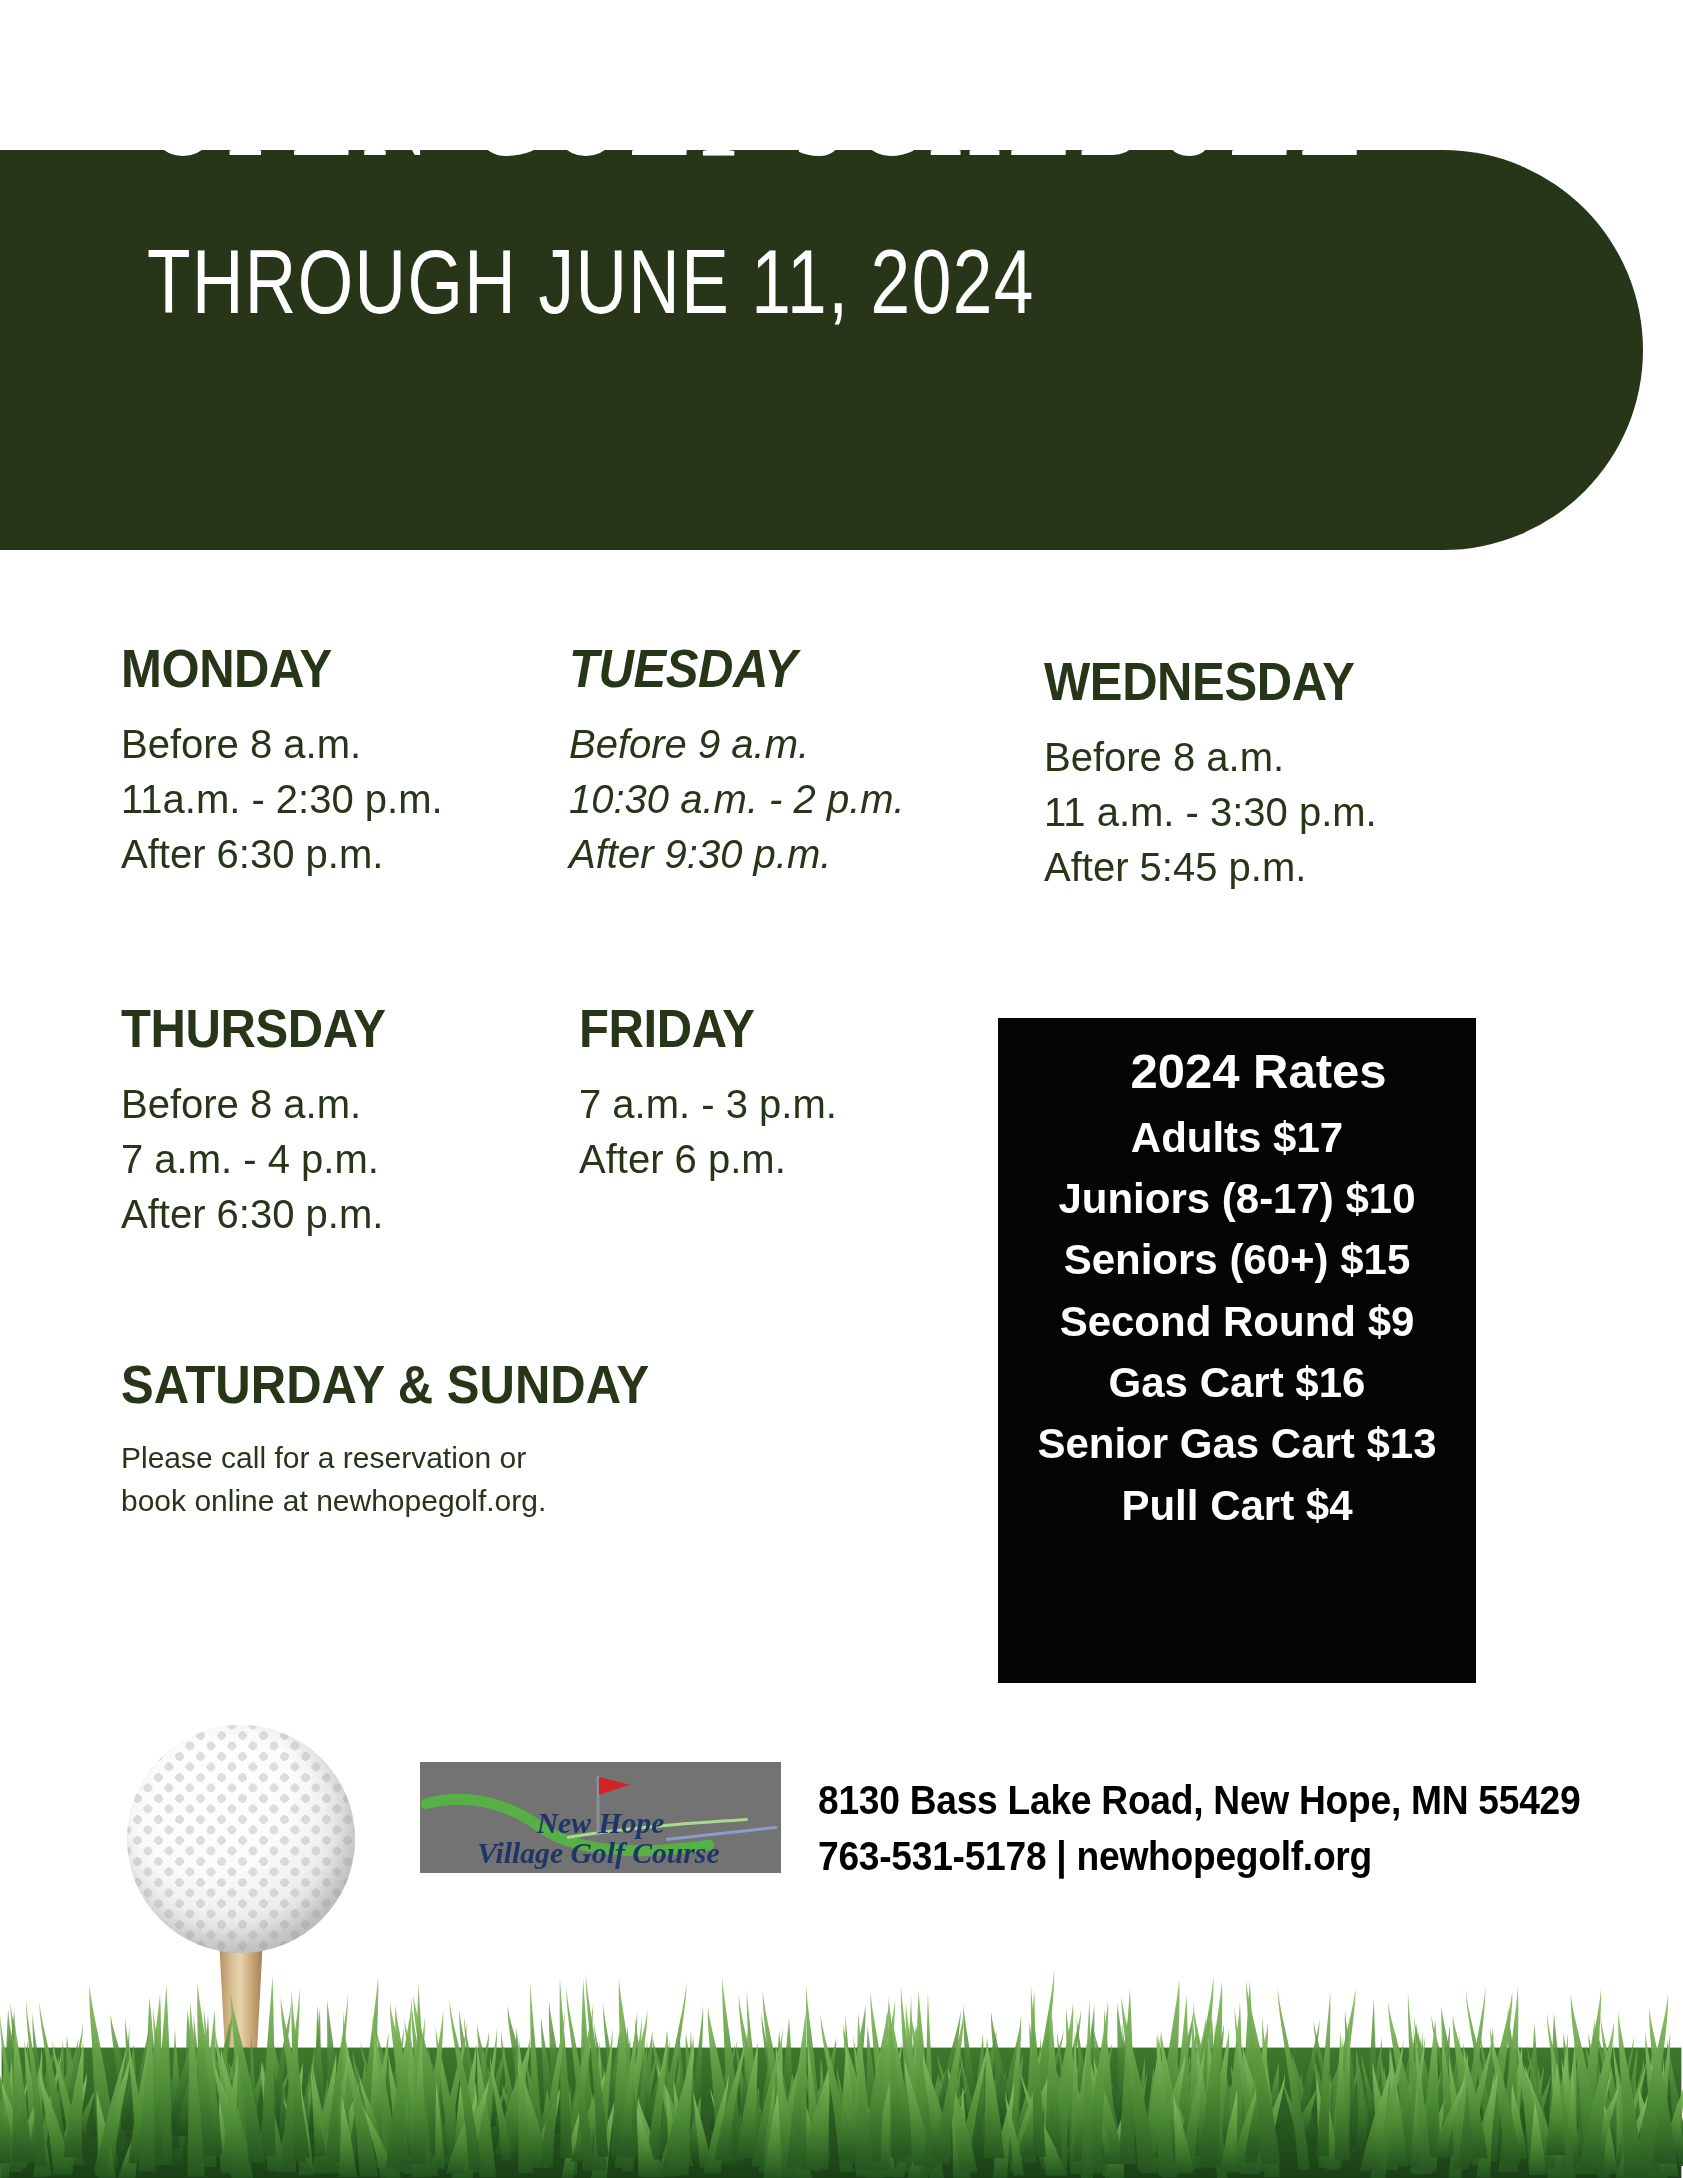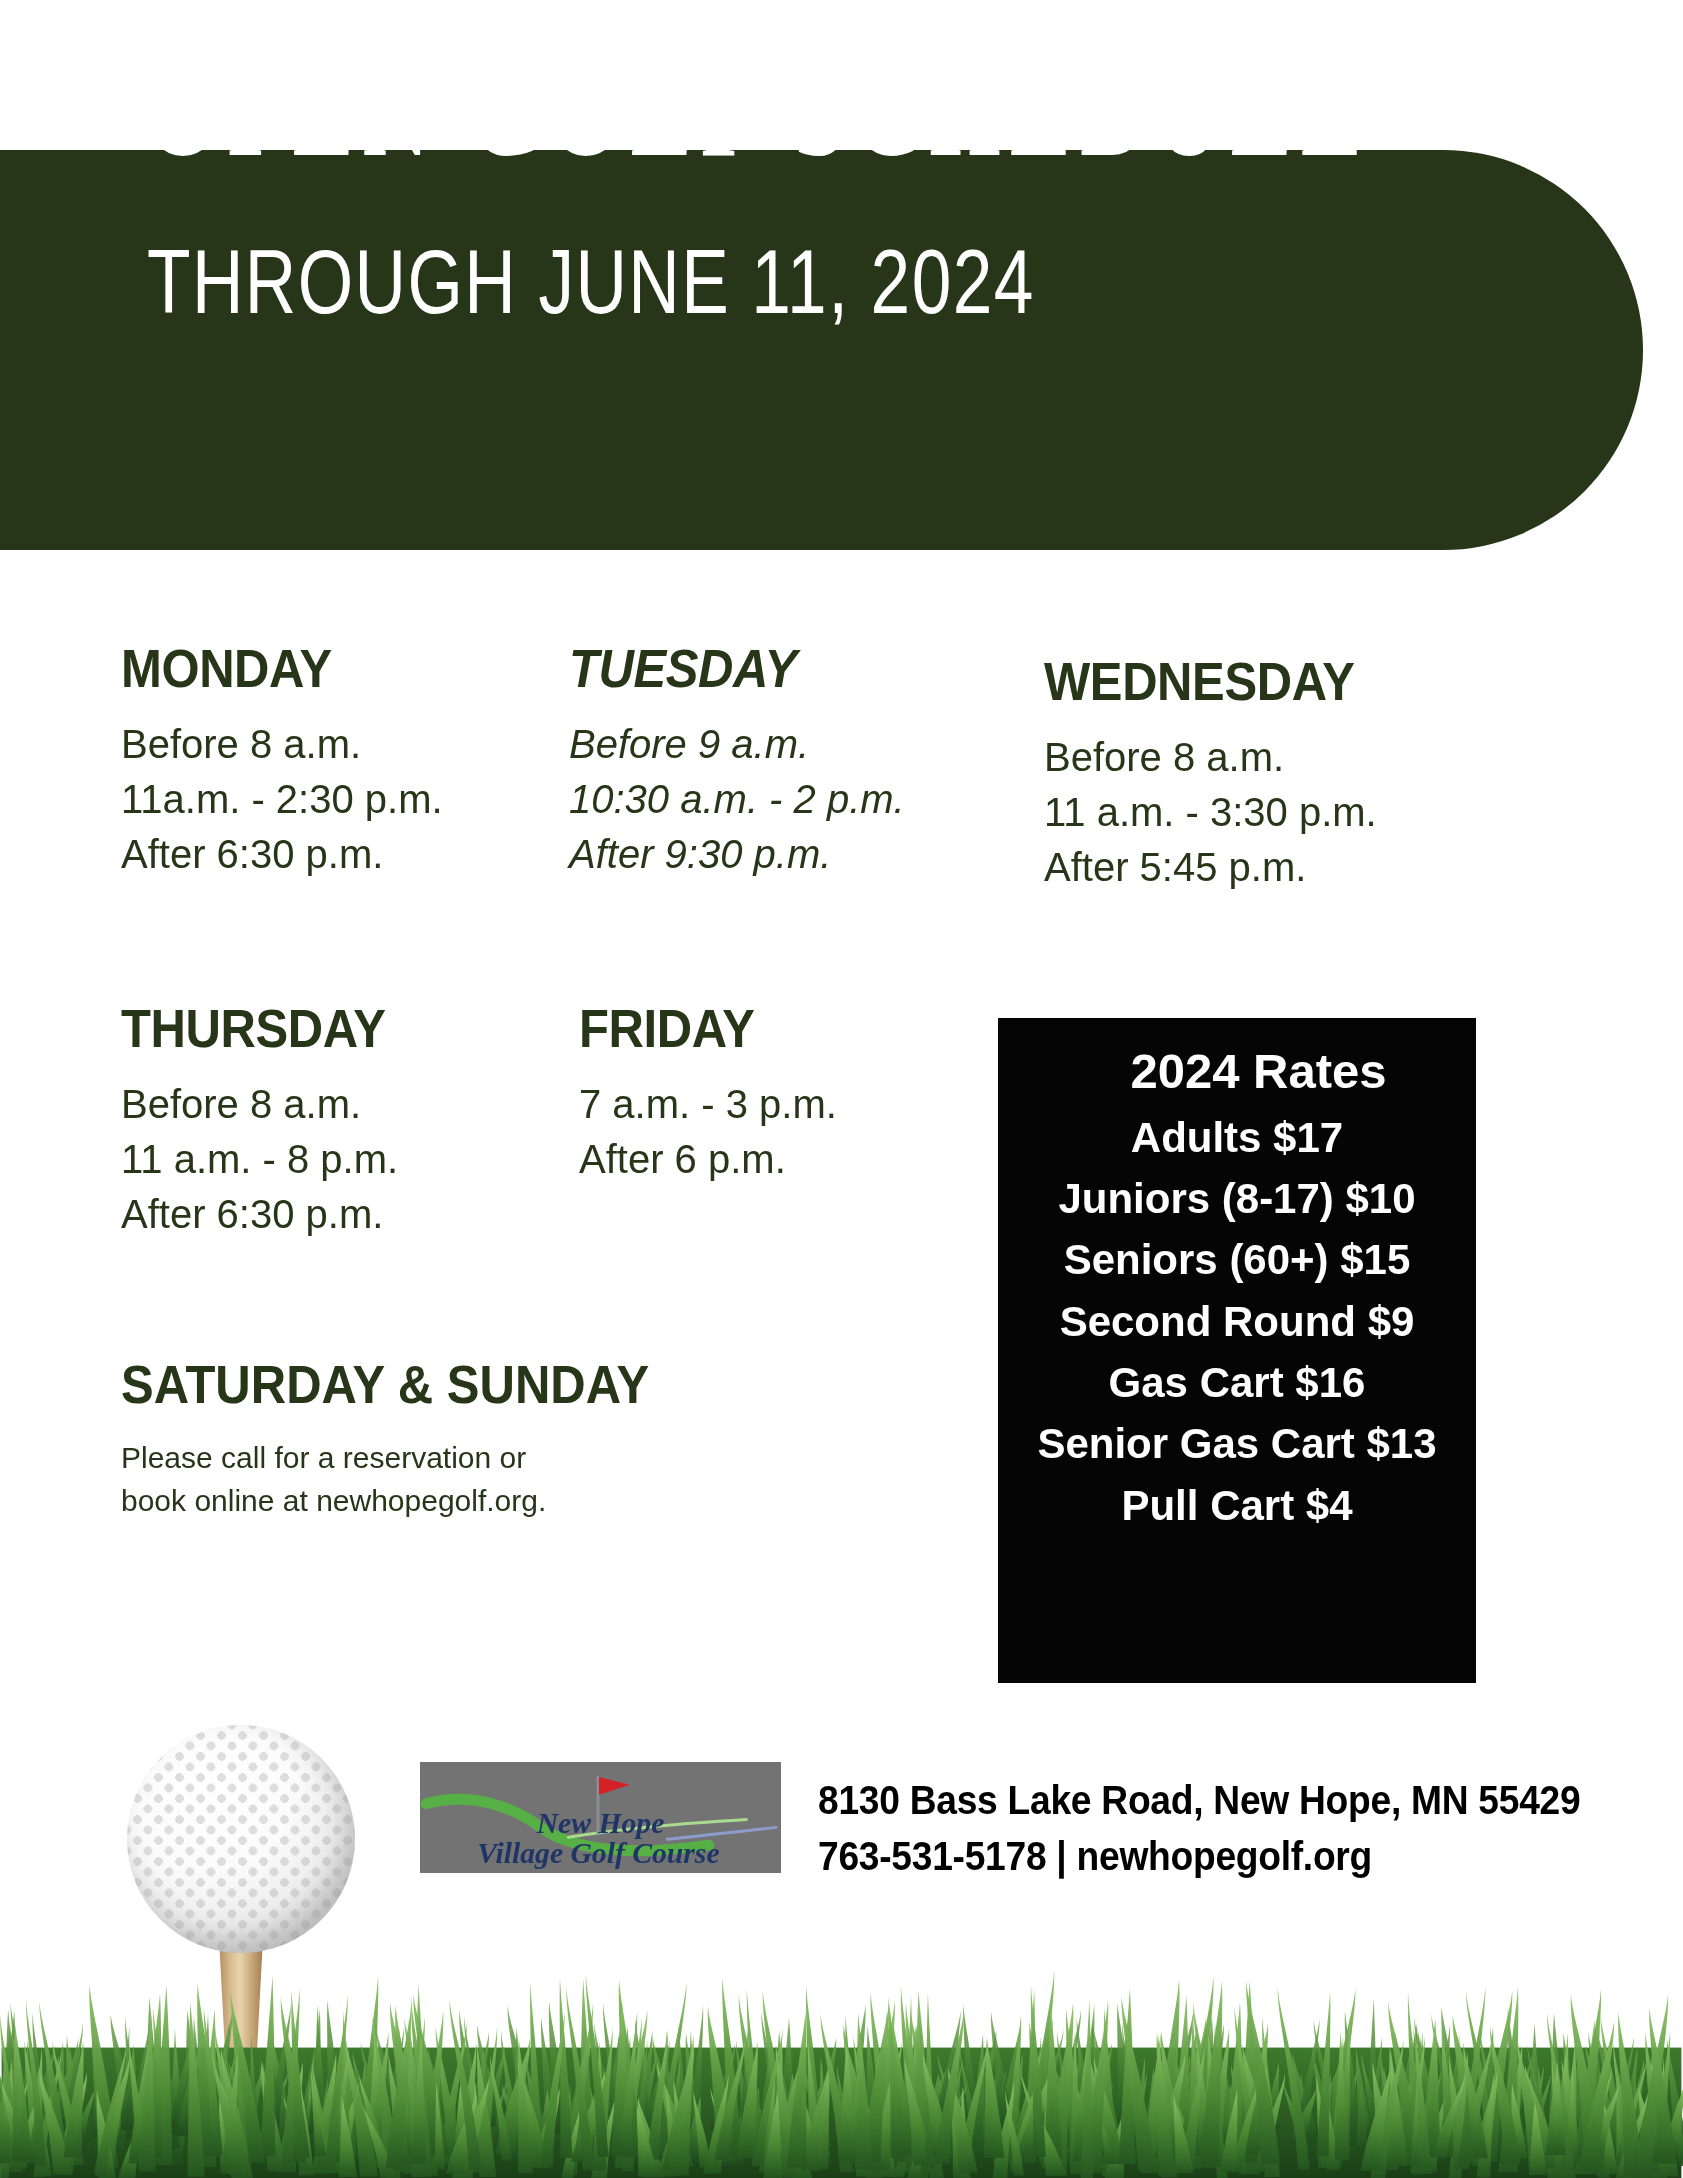--- a/index.html
+++ b/index.html
@@ -239,21 +239,21 @@
 <div class="day-block" id="day-wednesday">
   <div class="day-title">WEDNESDAY</div>
   <div class="day-line">Before 8 a.m.</div>
   <div class="day-line">11 a.m. - 3:30 p.m.</div>
   <div class="day-line">After 5:45 p.m.</div>
 </div>
 
 <div class="day-block" id="day-thursday">
   <div class="day-title">THURSDAY</div>
   <div class="day-line">Before 8 a.m.</div>
-  <div class="day-line">11 a.m. - 8 p.m.</div>
+  <div class="day-line">7 a.m. - 4 p.m.</div>
   <div class="day-line">After 6:30 p.m.</div>
 </div>
 
 <div class="day-block" id="day-friday">
   <div class="day-title">FRIDAY</div>
   <div class="day-line">7 a.m. - 3 p.m.</div>
   <div class="day-line">After 6 p.m.</div>
 </div>
 
 <div id="weekend-block">

